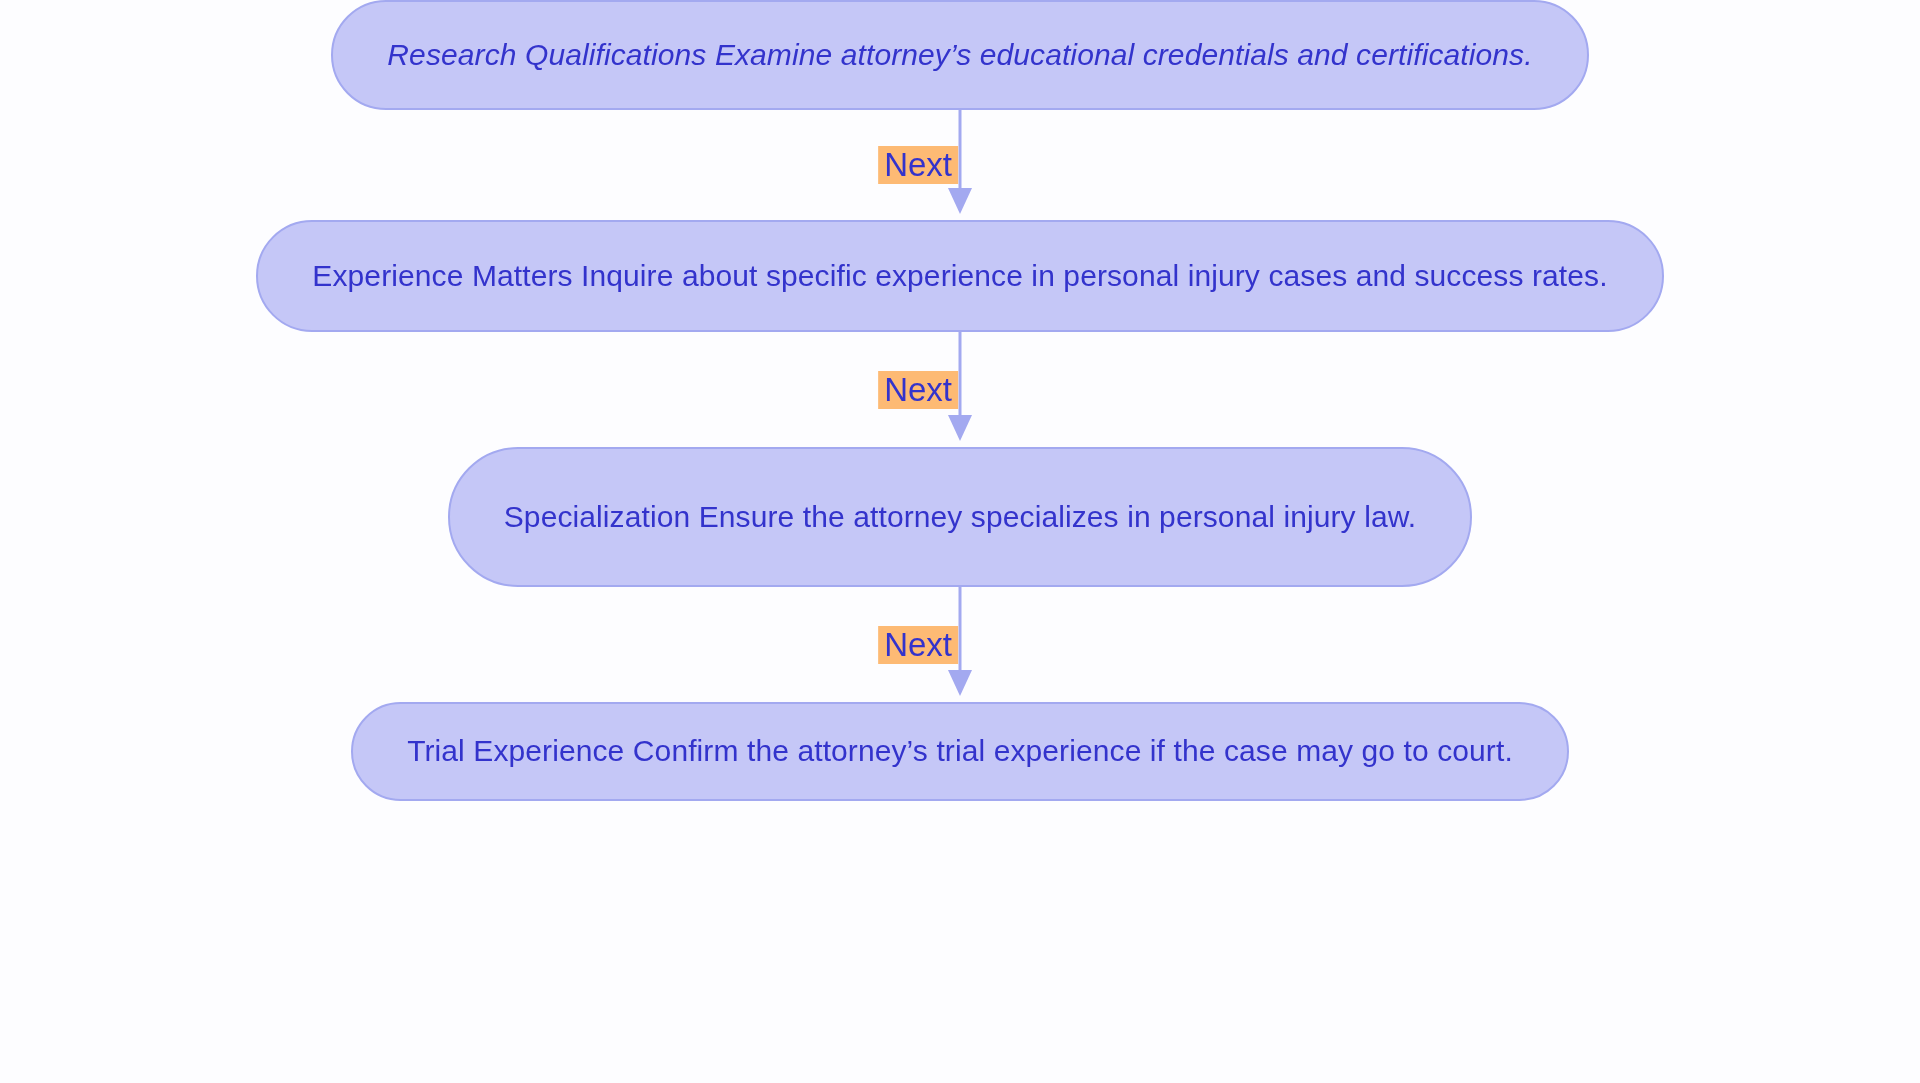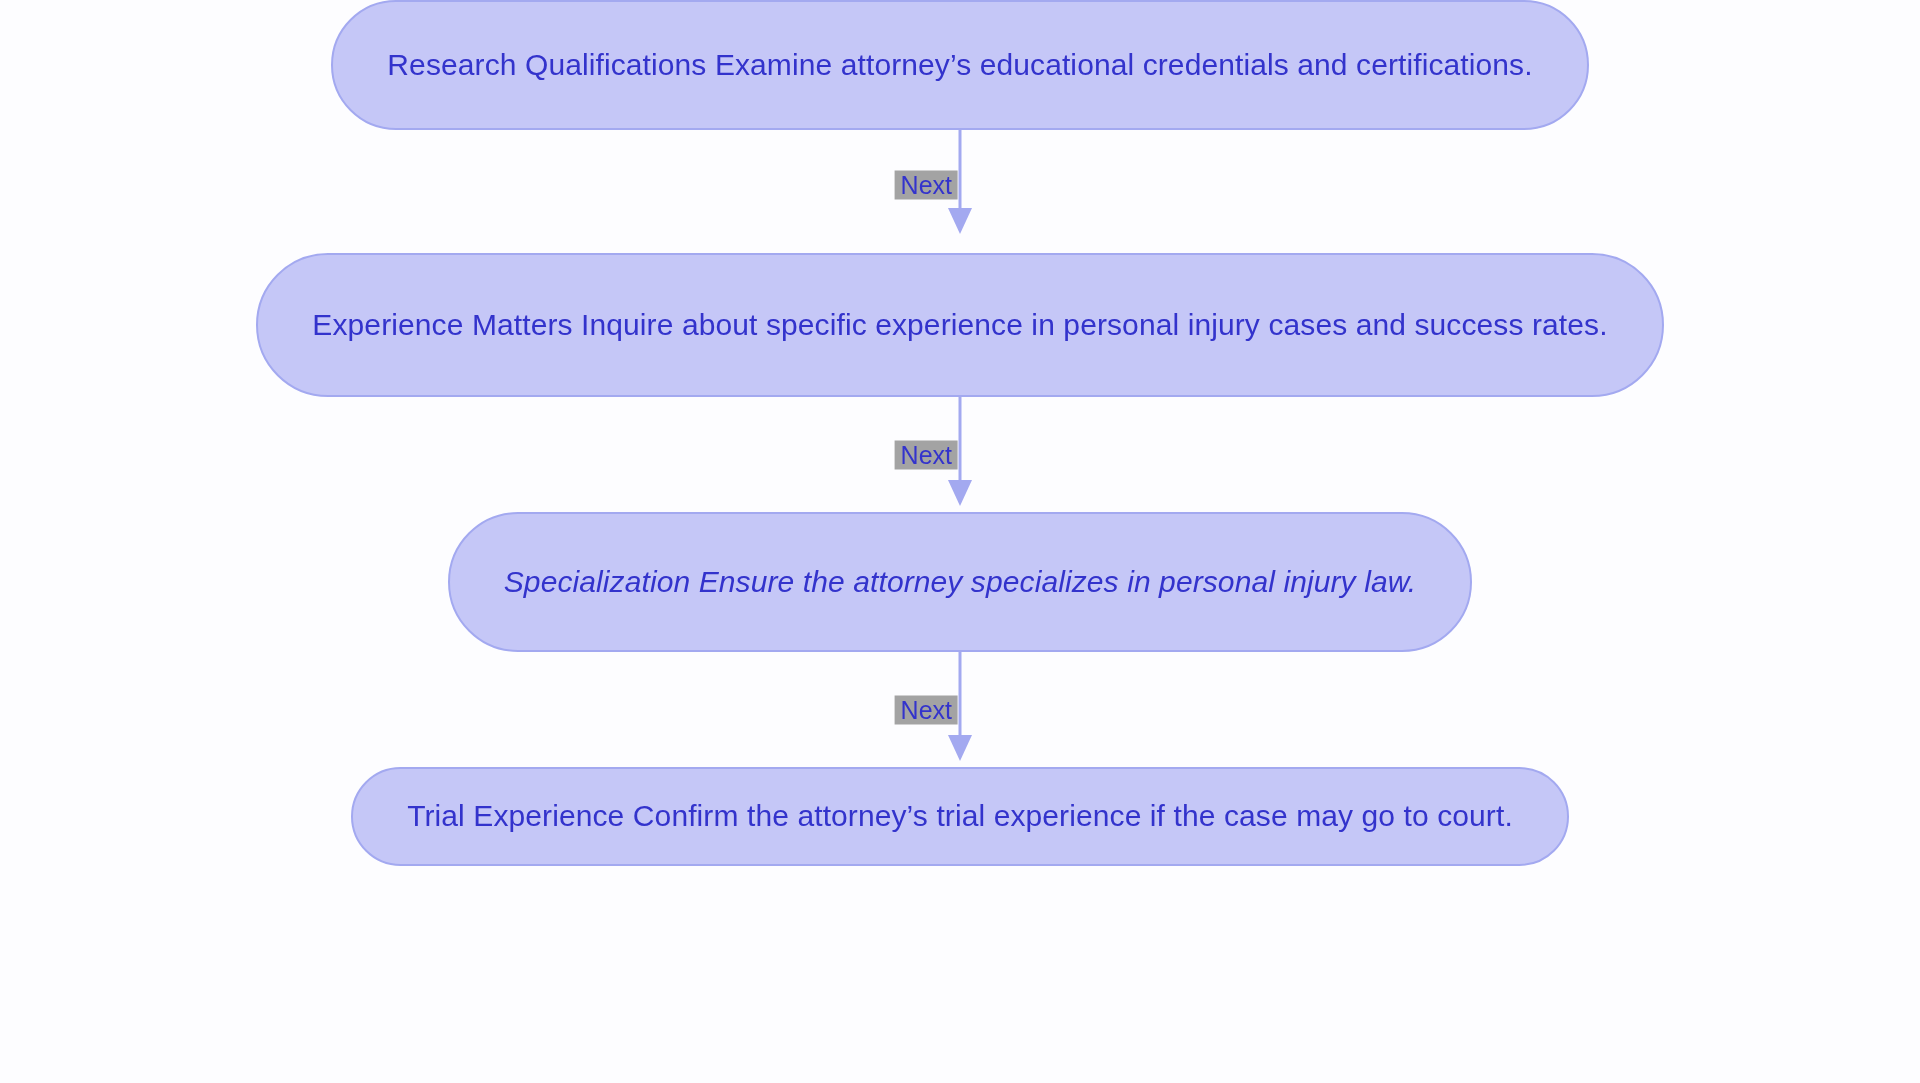--- a/index.html
+++ b/index.html
@@ -40,23 +40,23 @@
     justify-content: center;
     text-align: center;
     color: #3333cc;
     font-size: 30px;
     font-weight: 400;
     letter-spacing: 0.1px;
     white-space: nowrap;
     padding: 0 54px;
     line-height: 1.15;
   }
-  .node-1 { height: 130px; }
-  .node-2 { height: 144px; margin-top: 13px; }
-  .node-3 { height: 140px; font-style: italic; }
+  .node-1 { height: 110px; font-style: italic; }
+  .node-2 { height: 112px; }
+  .node-3 { height: 140px; }
   .node-4 { height: 99px; }
 
   
   .connector {
     position: relative;
     width: 260px;
     display: flex;
     justify-content: center;
   }
   .conn-1 { height: 110px; }
@@ -77,22 +77,22 @@
     top: 0;
     overflow: visible;
   }
   .conn-label {
     position: absolute;
     top: 50%;
     left: 50%;
     transform: translate(-100%, -50%);
     margin-left: -2px;
     color: #3333cc;
-    font-size: 25px;
-    background: #a3a3a3;
+    font-size: 33px;
+    background: #fdba74;
     padding: 0 6px;
     white-space: nowrap;
   }
 </style>
 </head>
 <body>
 
 <div class="canvas">
   <div class="flow">
 

